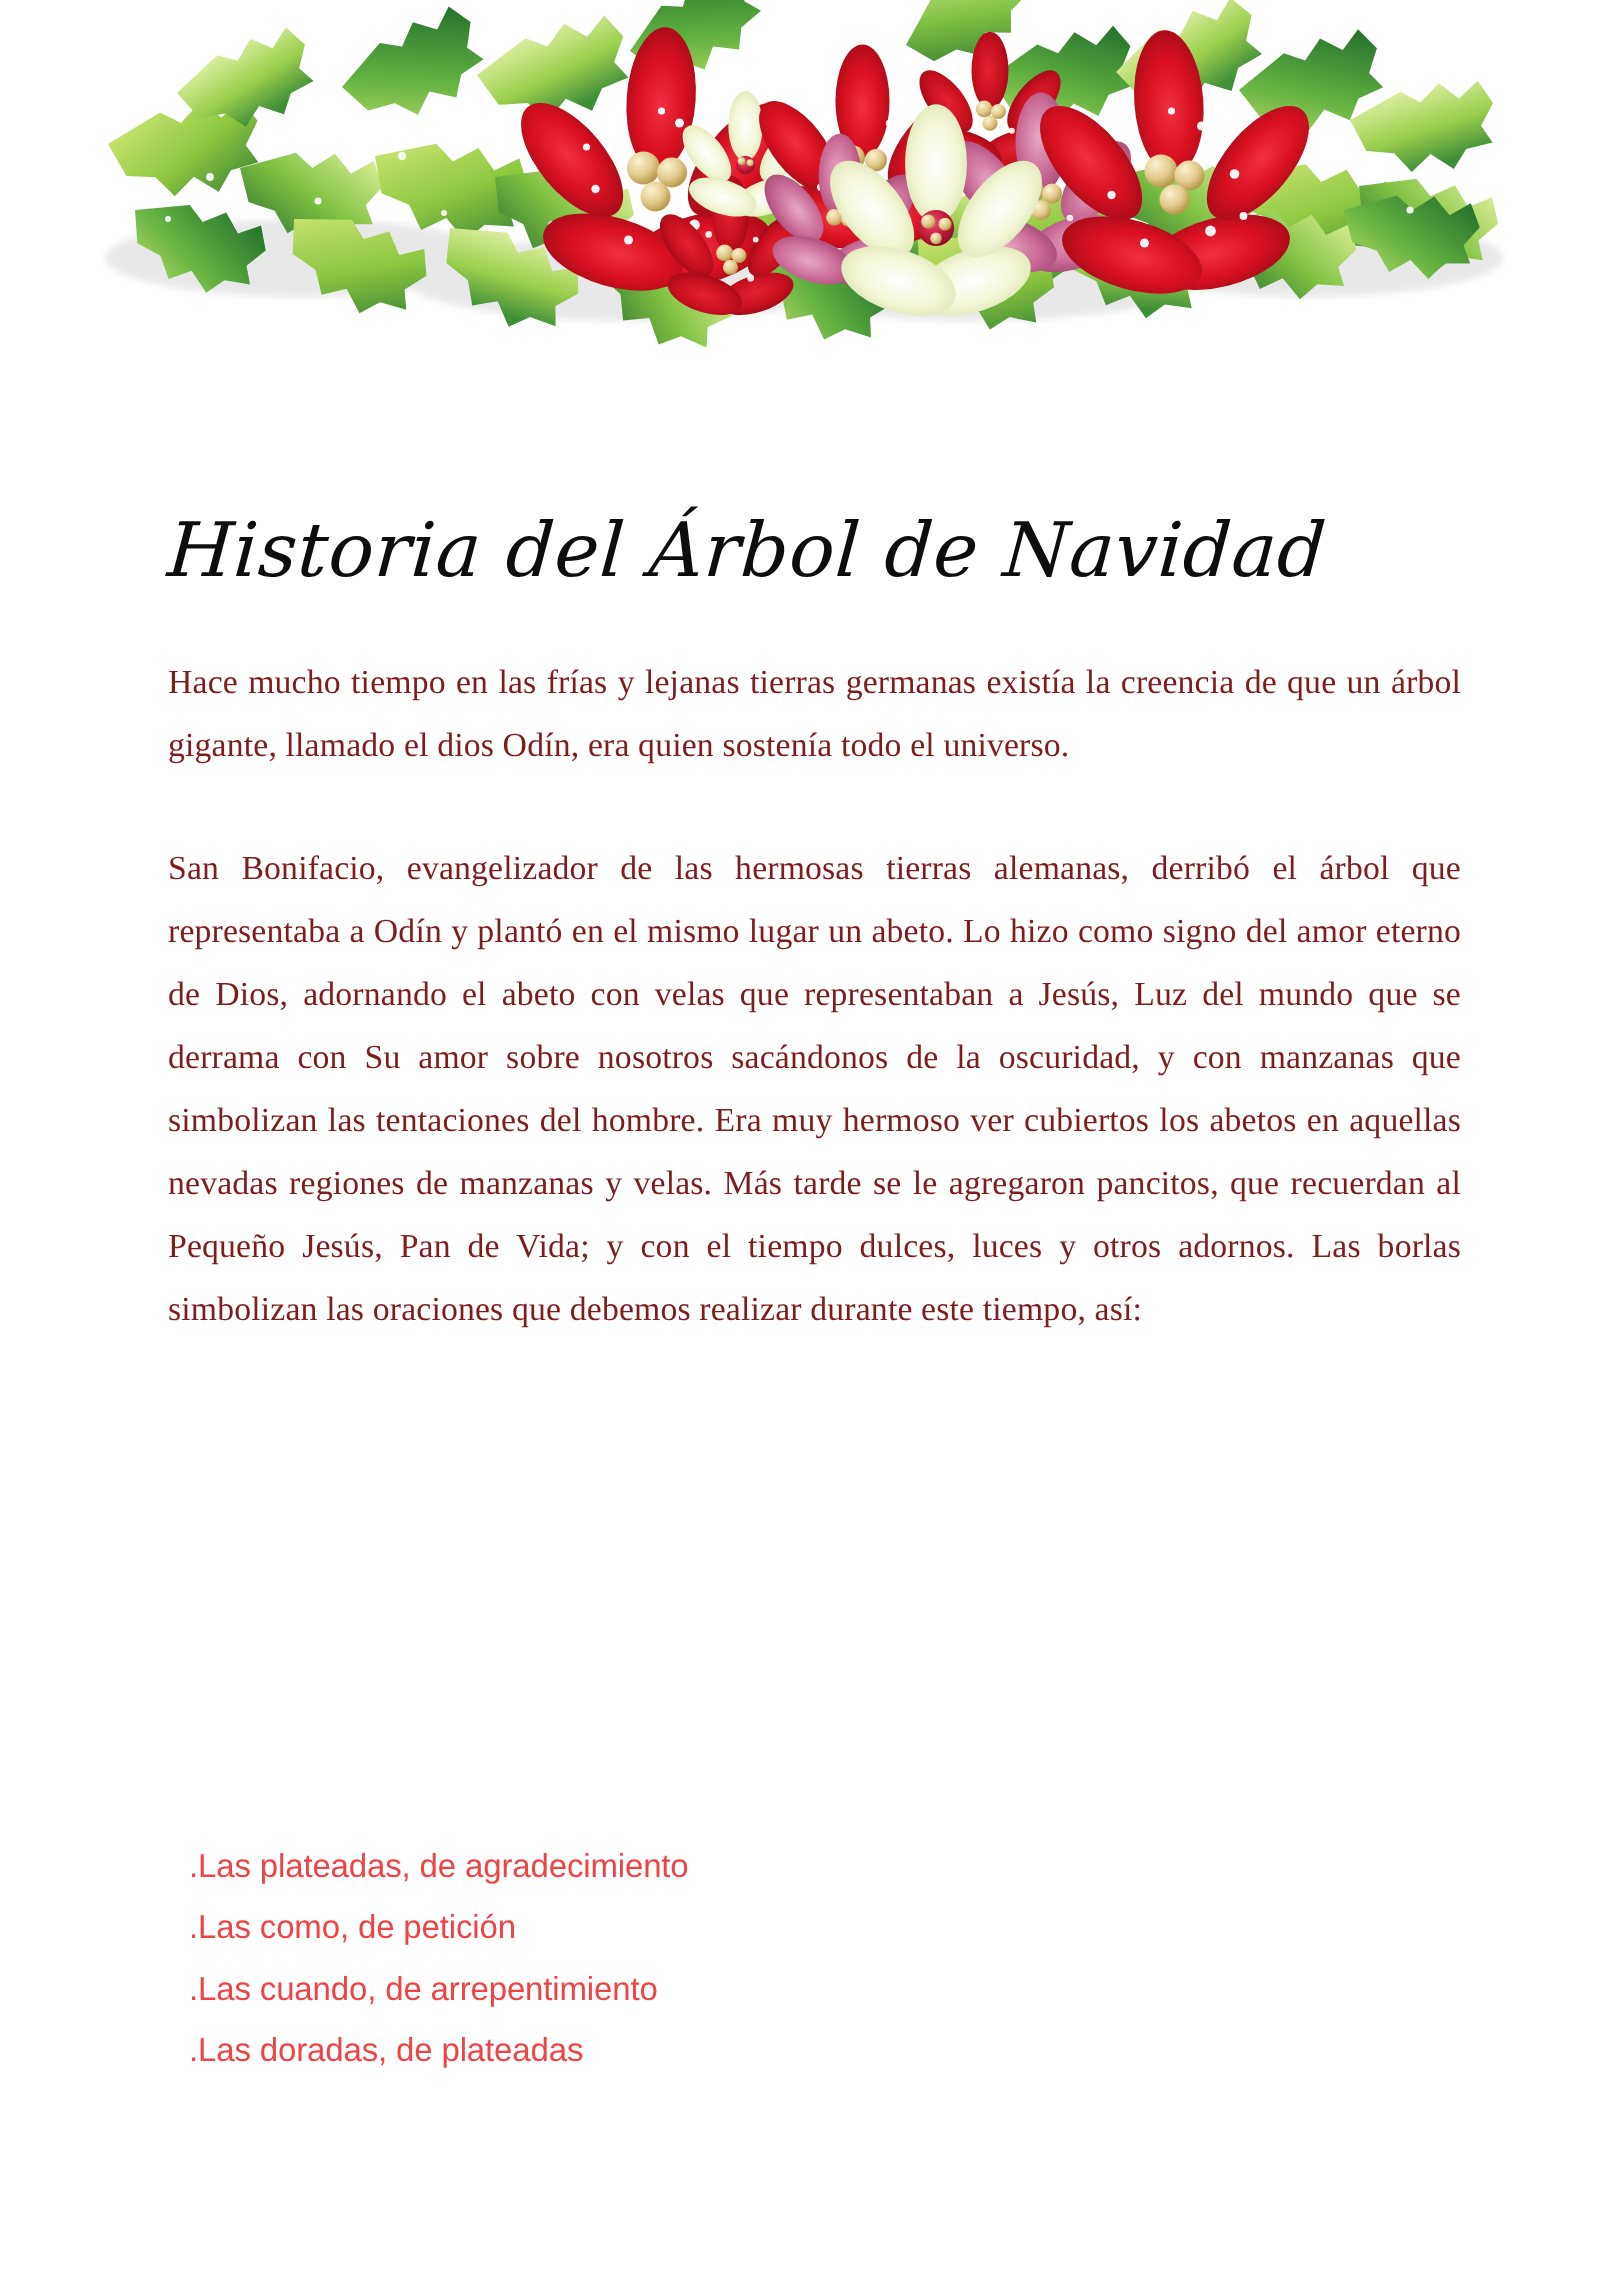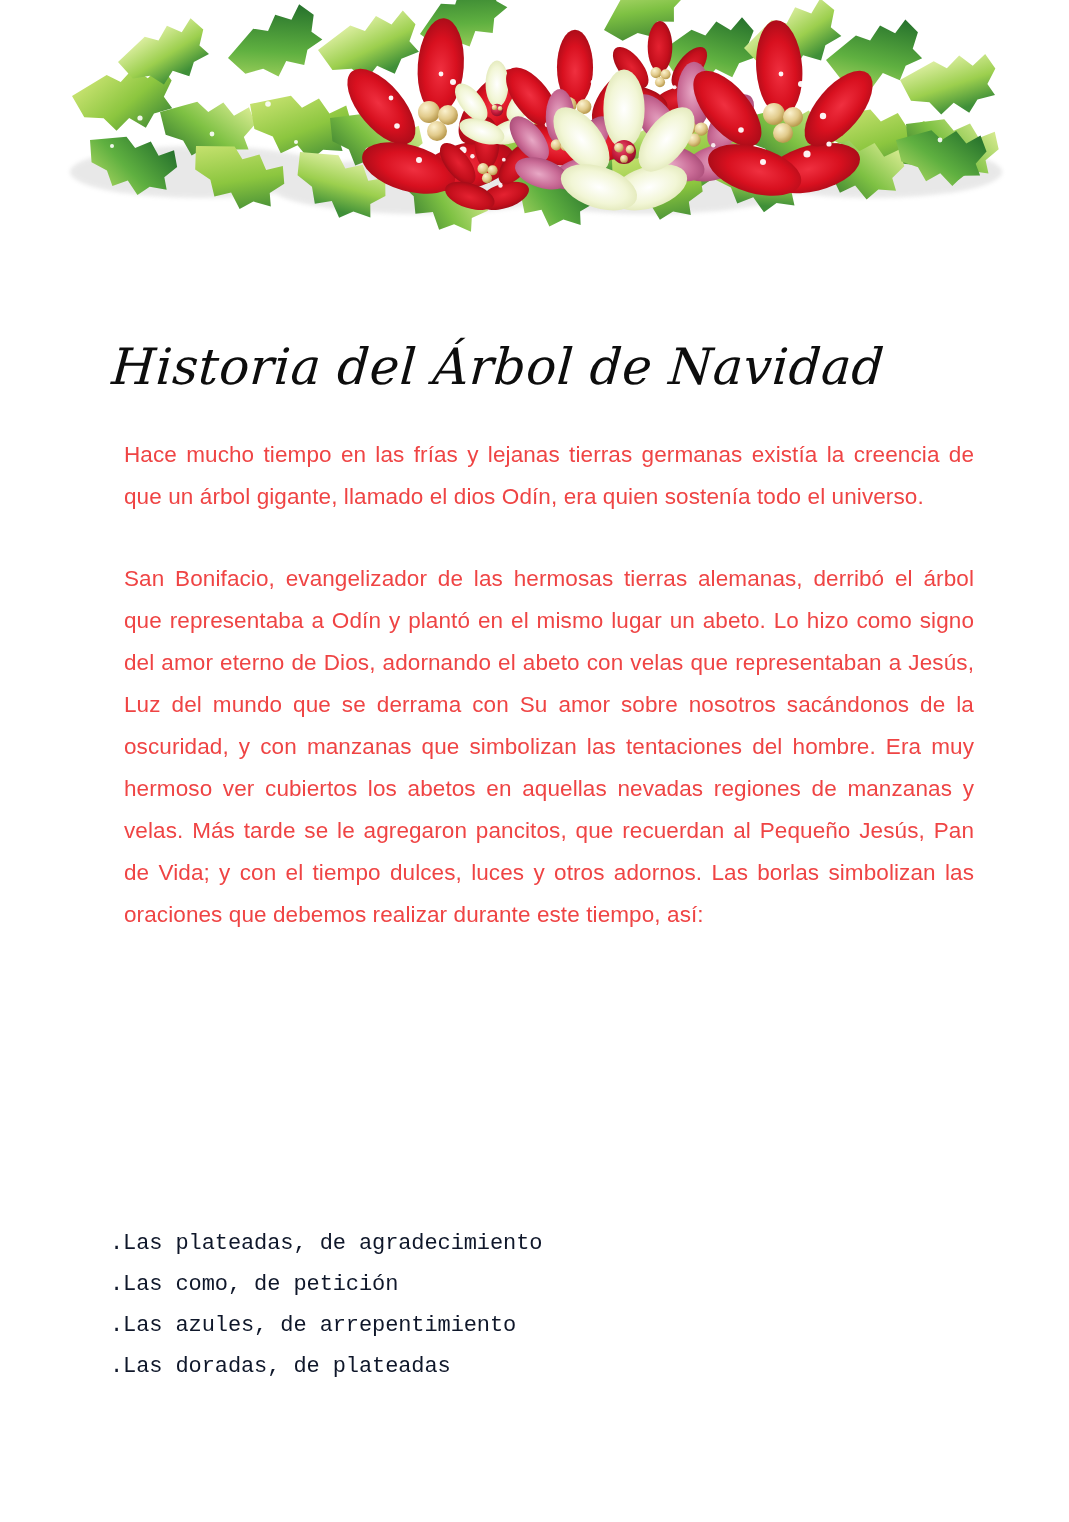--- a/index.html
+++ b/index.html
@@ -55,47 +55,48 @@
   }
 
   .article {
     position: absolute;
     left: 112px;
     top: 434px;
     width: 862px;
   }
 
   .para {
-    margin: 0 0 40px 12px;
-    color: #ef4444;
-    font-family: Liberation Sans, sans-serif;
+    margin: 0 0 40px 0;
+    color: #7f1d1d;
+    font-family: Liberation Serif, serif;
     font-size: 22.5px;
     line-height: 42px;
     text-align: justify;
     text-justify: inter-word;
     letter-spacing: 0.1px;
   }
   .para:last-of-type { margin-bottom: 0; }
 
   .bullet-list {
     position: absolute;
     left: 110px;
     top: 1223px;
     width: 700px;
     margin: 0;
     padding: 0;
     list-style: none;
   }
   .bullet-list li {
-    color: #0f172a;
-    font-family: Liberation Mono, monospace;
+    color: #ef4444;
+    font-family: Liberation Sans, sans-serif;
     font-size: 22px;
     line-height: 41px;
     letter-spacing: -0.1px;
     white-space: nowrap;
+    margin-left: 16px;
   }
 </style>
 </head>
 <body>
 
 <div class="garland-wrap">
   <svg class="garland-svg" viewBox="0 0 1069 240" xmlns="http://www.w3.org/2000/svg" aria-hidden="true">
     <defs>
       <linearGradient id="lf1" x1="0" y1="0" x2="1" y2="1">
         <stop offset="0%" stop-color="#d8ea7e"></stop>
@@ -458,17 +459,17 @@
   <h1 class="page-title">Historia del  Árbol de Navidad</h1>
 
   <div class="article">
     <p class="para">Hace mucho tiempo en las frías y lejanas tierras germanas existía la creencia de que un árbol gigante, llamado el dios Odín, era quien sostenía todo el universo.</p>
     <p class="para">San Bonifacio, evangelizador de las hermosas tierras alemanas, derribó el árbol que representaba a Odín y plantó en el mismo lugar un abeto. Lo hizo como signo del amor eterno de Dios, adornando el abeto con velas que representaban a Jesús, Luz del mundo que se derrama con Su amor sobre nosotros sacándonos de la oscuridad, y con manzanas que simbolizan las tentaciones del hombre. Era muy hermoso ver cubiertos los abetos en aquellas nevadas regiones de manzanas y velas. Más tarde se le agregaron pancitos, que recuerdan al Pequeño Jesús, Pan de Vida; y con el tiempo dulces, luces y otros adornos. Las borlas simbolizan las oraciones que debemos realizar durante este tiempo, así:</p>
   </div>
 
   <ul class="bullet-list">
     <li>.Las plateadas, de agradecimiento</li>
     <li>.Las como, de petición</li>
-    <li>.Las azules, de arrepentimiento</li>
+    <li>.Las cuando, de arrepentimiento</li>
     <li>.Las doradas, de plateadas</li>
   </ul>
 
 </main>
 
 </body></html>

